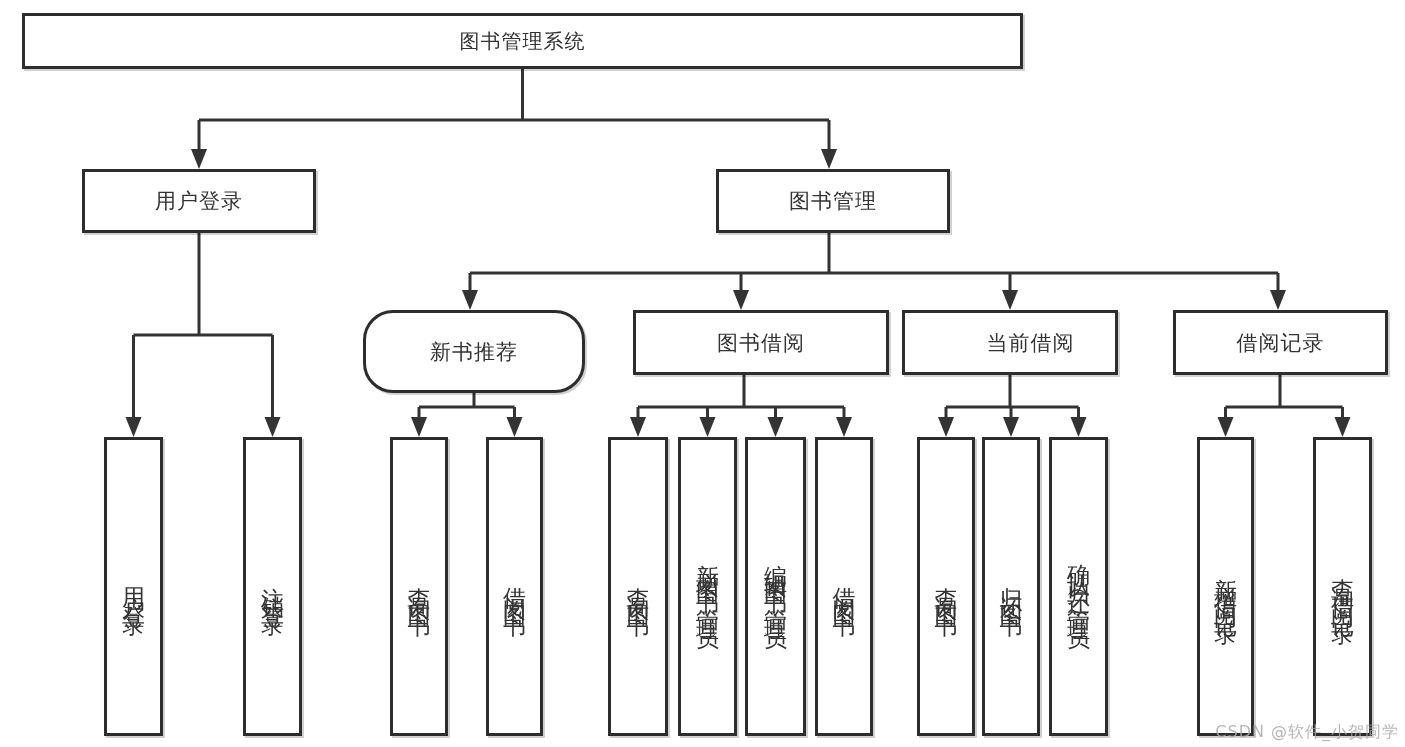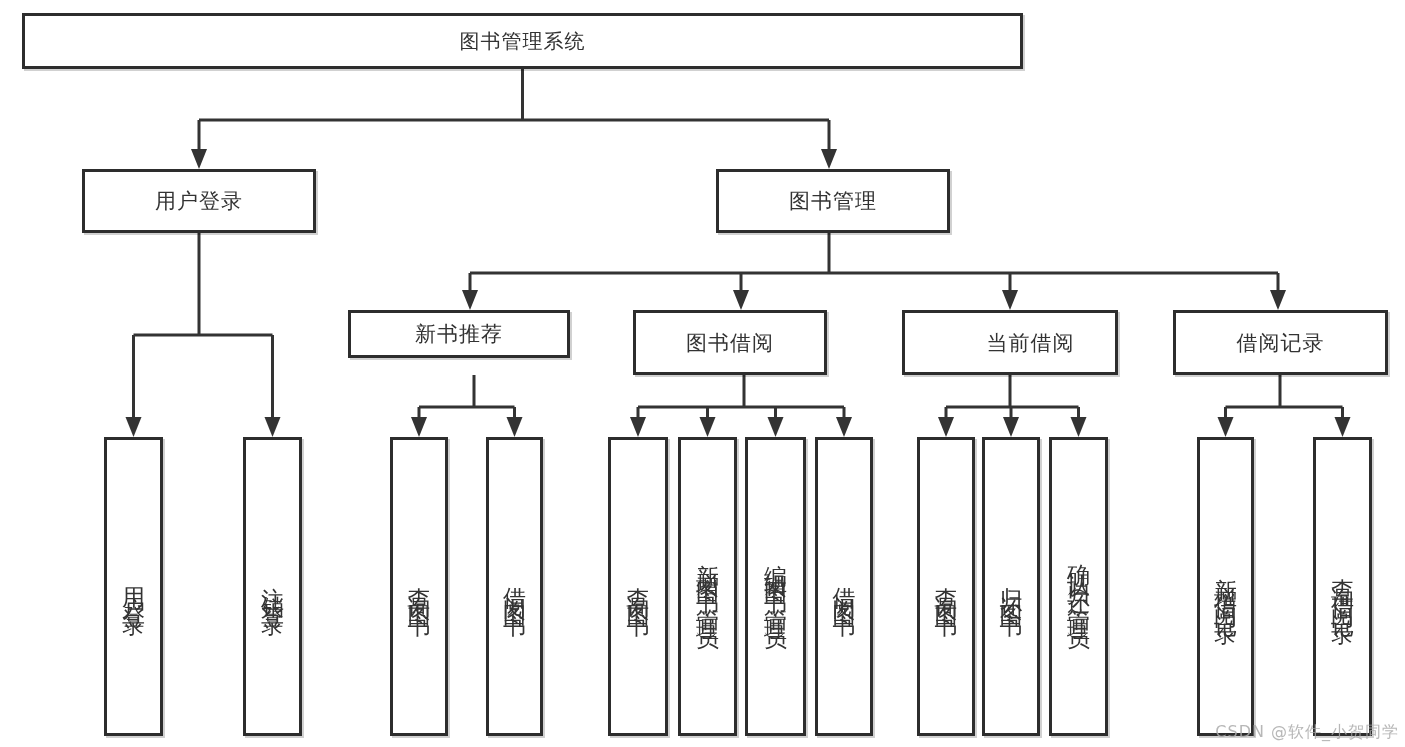--- a/index.html
+++ b/index.html
@@ -106,24 +106,24 @@
     <span>图书管理系统</span>
   </div>
 
   <div class="node hnode" style="left:82px; top:169px; width:234px; height:64px;">
     <span>用户登录</span>
   </div>
   <div class="node hnode" style="left:716px; top:169px; width:234px; height:64px;">
     <span>图书管理</span>
   </div>
 
-  <div class="node hnode" style="left:348px; top:310px; width:222px; height:48px;">
+  <div class="node hnode" style="left:363px; top:310px; width:222px; height:83px;border-radius:30px;">
     <span>新书推荐</span>
   </div>
-  <div class="node hnode" style="left:633px; top:310px; width:194px; height:65px;">
+  <div class="node hnode" style="left:633px; top:310px; width:256px; height:65px;">
     <span>图书借阅</span>
   </div>
   <div class="node hnode" style="left:902px; top:310px; width:216px; height:65px;padding-left:41px;">
     <span>当前借阅</span>
   </div>
   <div class="node hnode" style="left:1173px; top:310px; width:215px; height:65px;">
     <span>借阅记录</span>
   </div>
 
   <div class="node vnode" style="left:104px; top:437px; width:59px; height:299px;">

